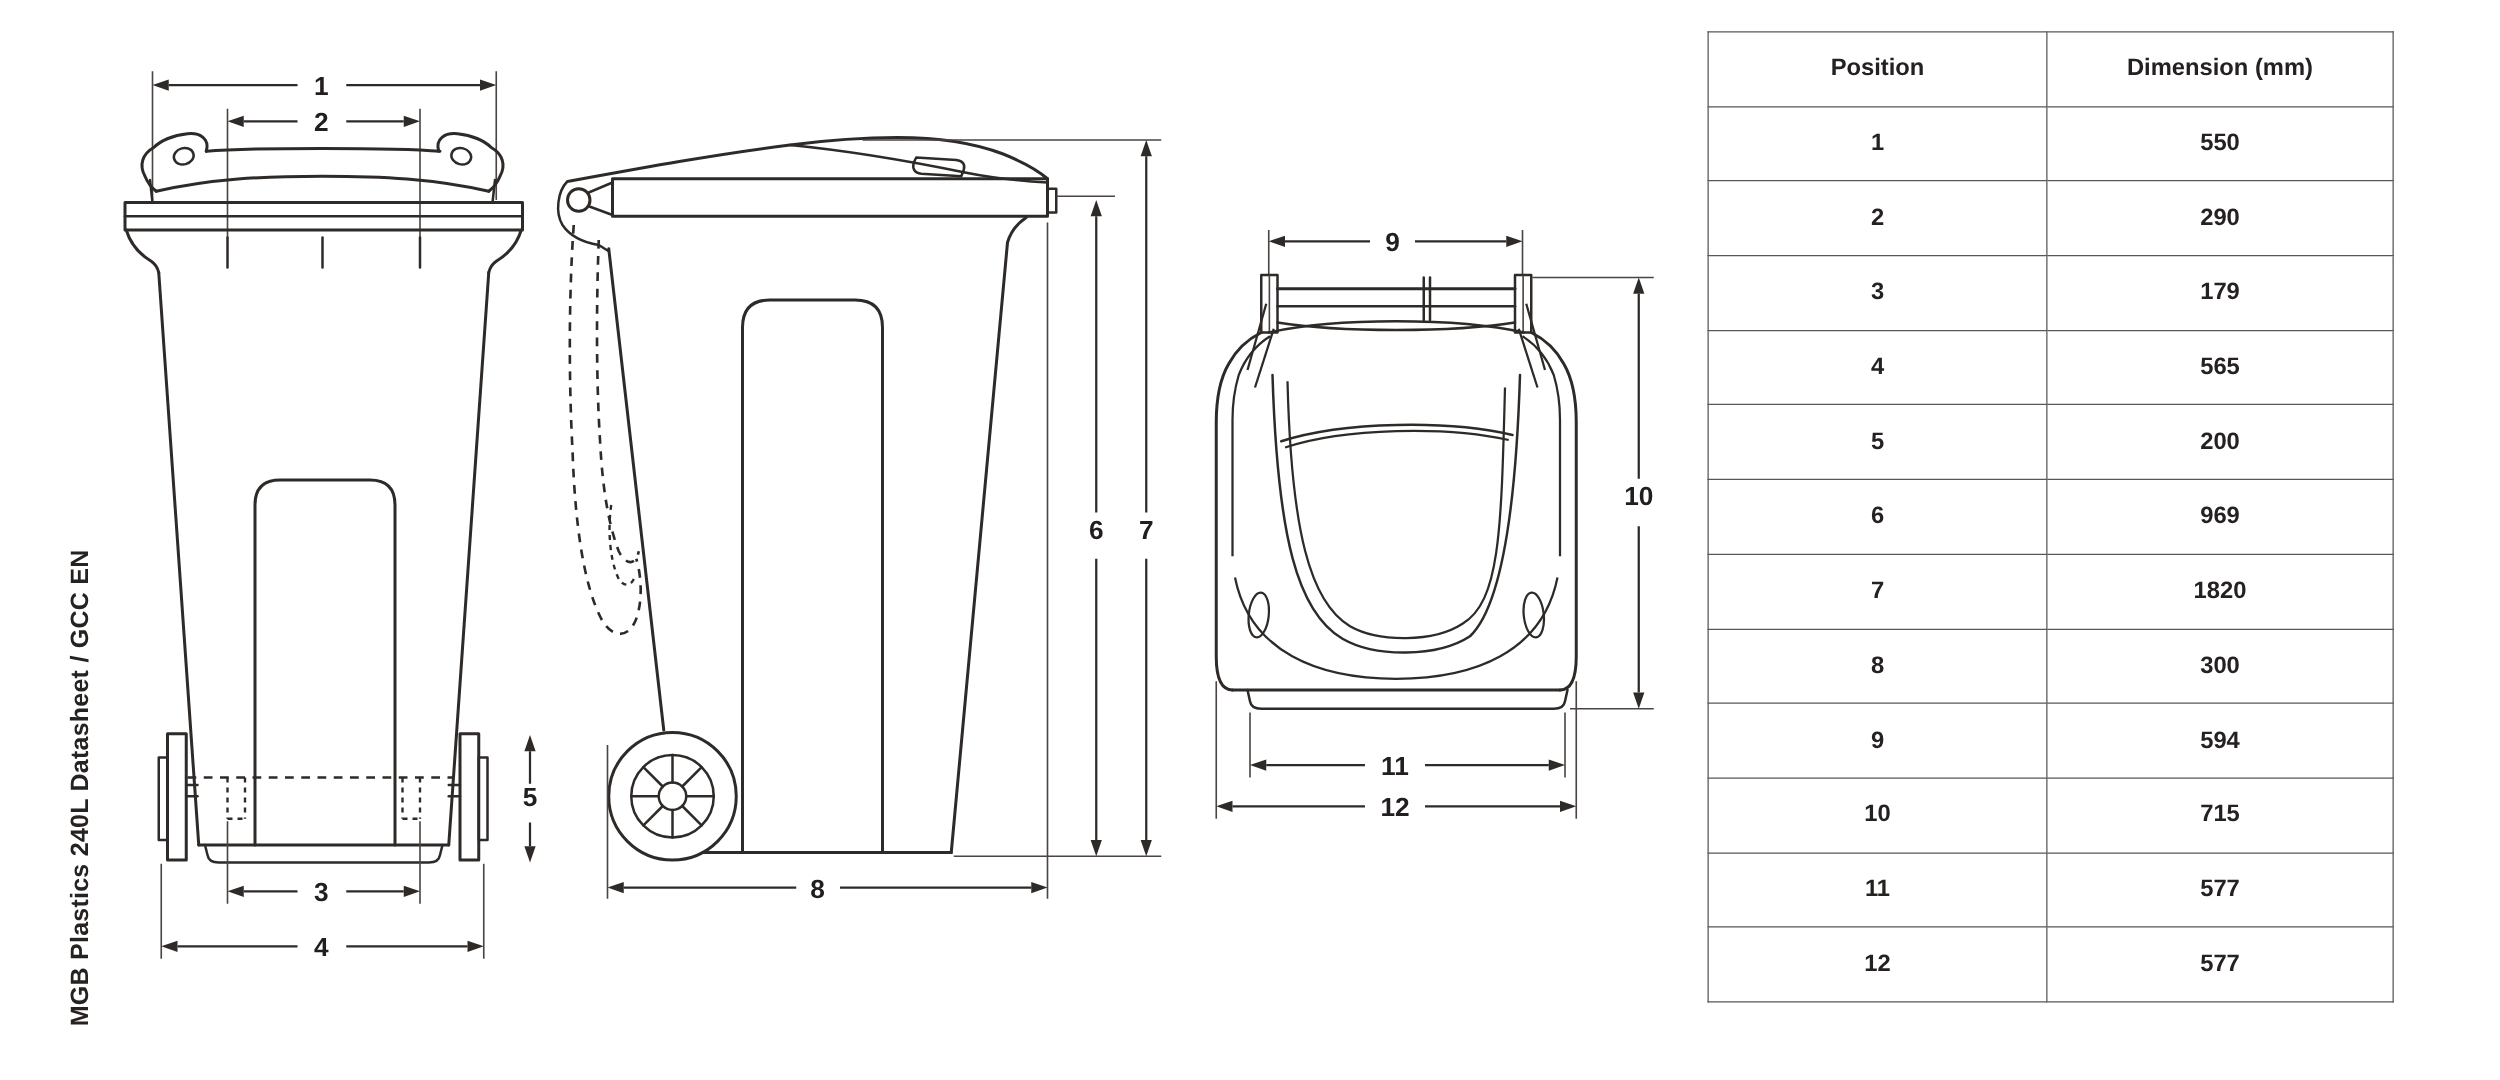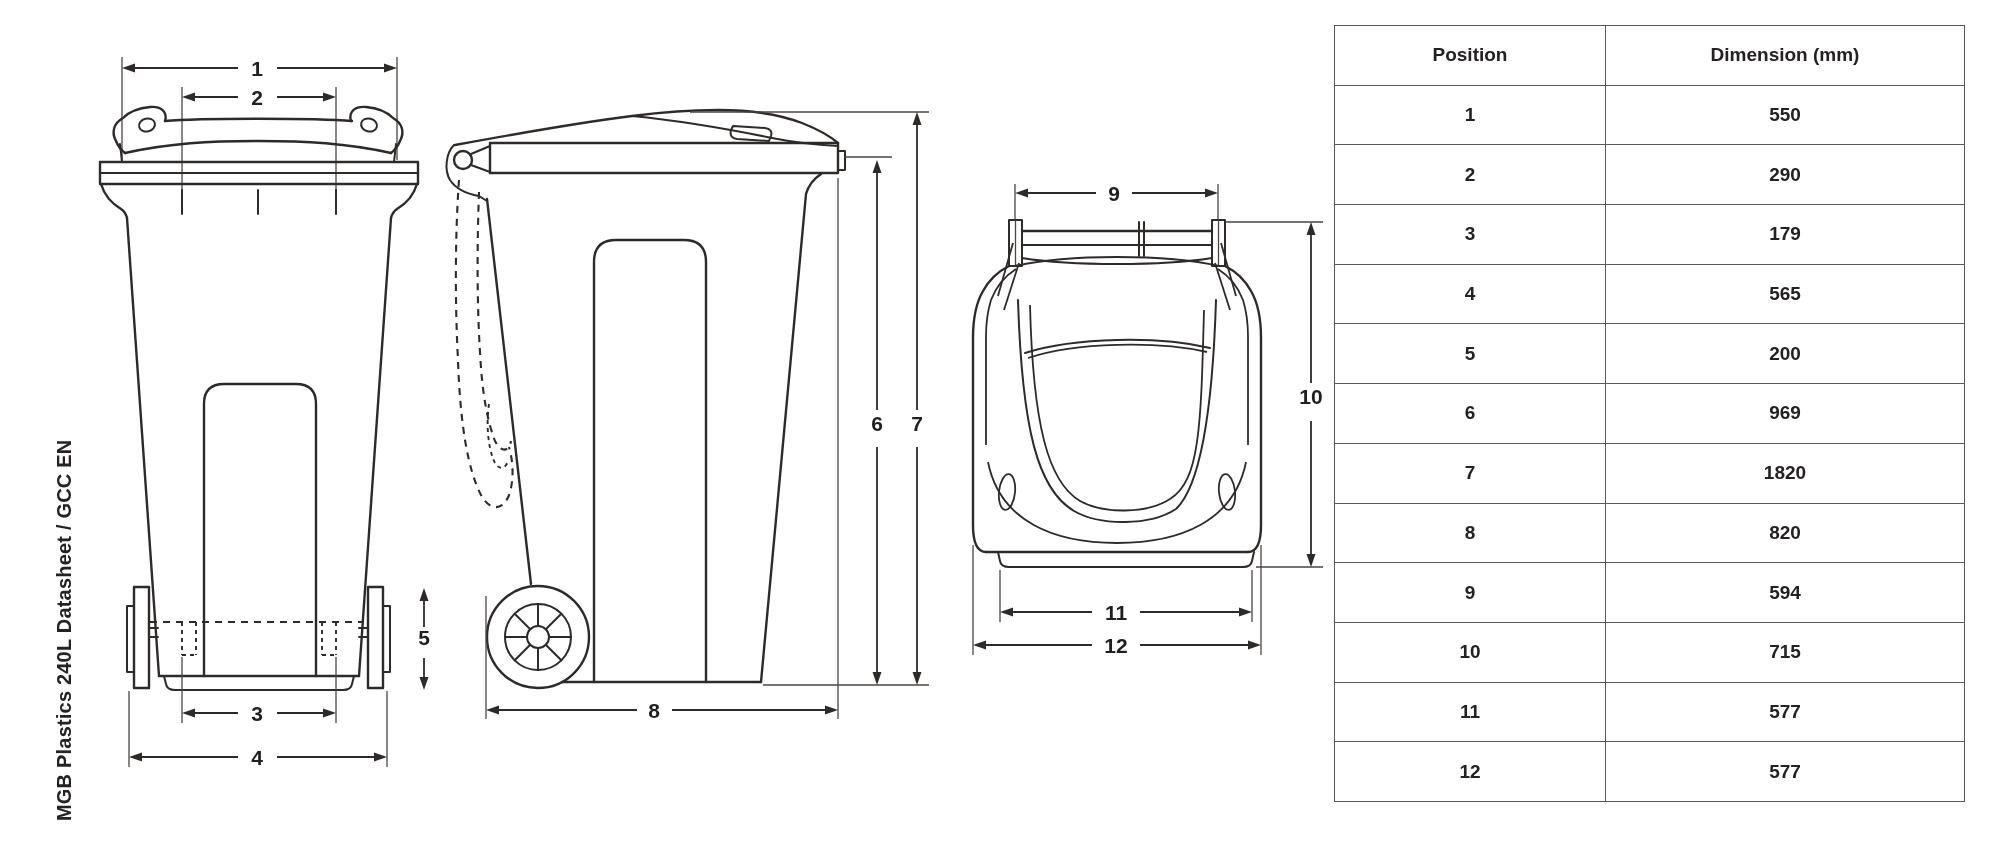--- a/index.html
+++ b/index.html
@@ -1,21 +1,21 @@
 <!DOCTYPE html>
 <html><head>
 <meta charset="utf-8">
 <style>
   html,body{margin:0;padding:0;background:#ffffff;}
   .canvas{position:relative;width:2000px;height:864px;background:#ffffff;overflow:hidden;
           font-family:"Liberation Sans",sans-serif;}
   .vtitle{position:absolute;left:53px;top:821px;transform:rotate(-90deg);transform-origin:0 0;
           font-weight:bold;font-size:20px;letter-spacing:.2px;color:#262220;white-space:nowrap;}
   .drawing{position:absolute;left:0;top:0;}
-  .tablewrap{position:absolute;left:1334px;top:25px;width:631px;}
+  .tablewrap{position:absolute;left:1366px;top:25px;width:549px;}
   table.dims{border-collapse:collapse;table-layout:fixed;width:100%;}
   table.dims th,table.dims td{border:1.5px solid #57575a;height:58.7px;text-align:center;
           vertical-align:middle;font-size:19px;font-weight:bold;color:#242120;padding:0;
           font-family:"Liberation Sans",sans-serif;}
   
   .ol{stroke:#2e2a28;fill:none;stroke-width:2.4;stroke-linecap:round;stroke-linejoin:round;}
   .ol2{stroke:#2e2a28;fill:none;stroke-width:2;stroke-linecap:round;stroke-linejoin:round;}
   .thin{stroke:#4a4543;fill:none;stroke-width:1.3;}
   .dim{stroke:#2e2a28;fill:none;stroke-width:1.8;}
   .ah{fill:#2e2a28;stroke:none;}
@@ -315,21 +315,21 @@
         <tr>
           <td>6</td>
           <td>969</td>
         </tr>
         <tr>
           <td>7</td>
           <td>1820</td>
         </tr>
         <tr>
           <td>8</td>
-          <td>820</td>
+          <td>300</td>
         </tr>
         <tr>
           <td>9</td>
           <td>594</td>
         </tr>
         <tr>
           <td>10</td>
           <td>715</td>
         </tr>
         <tr>

